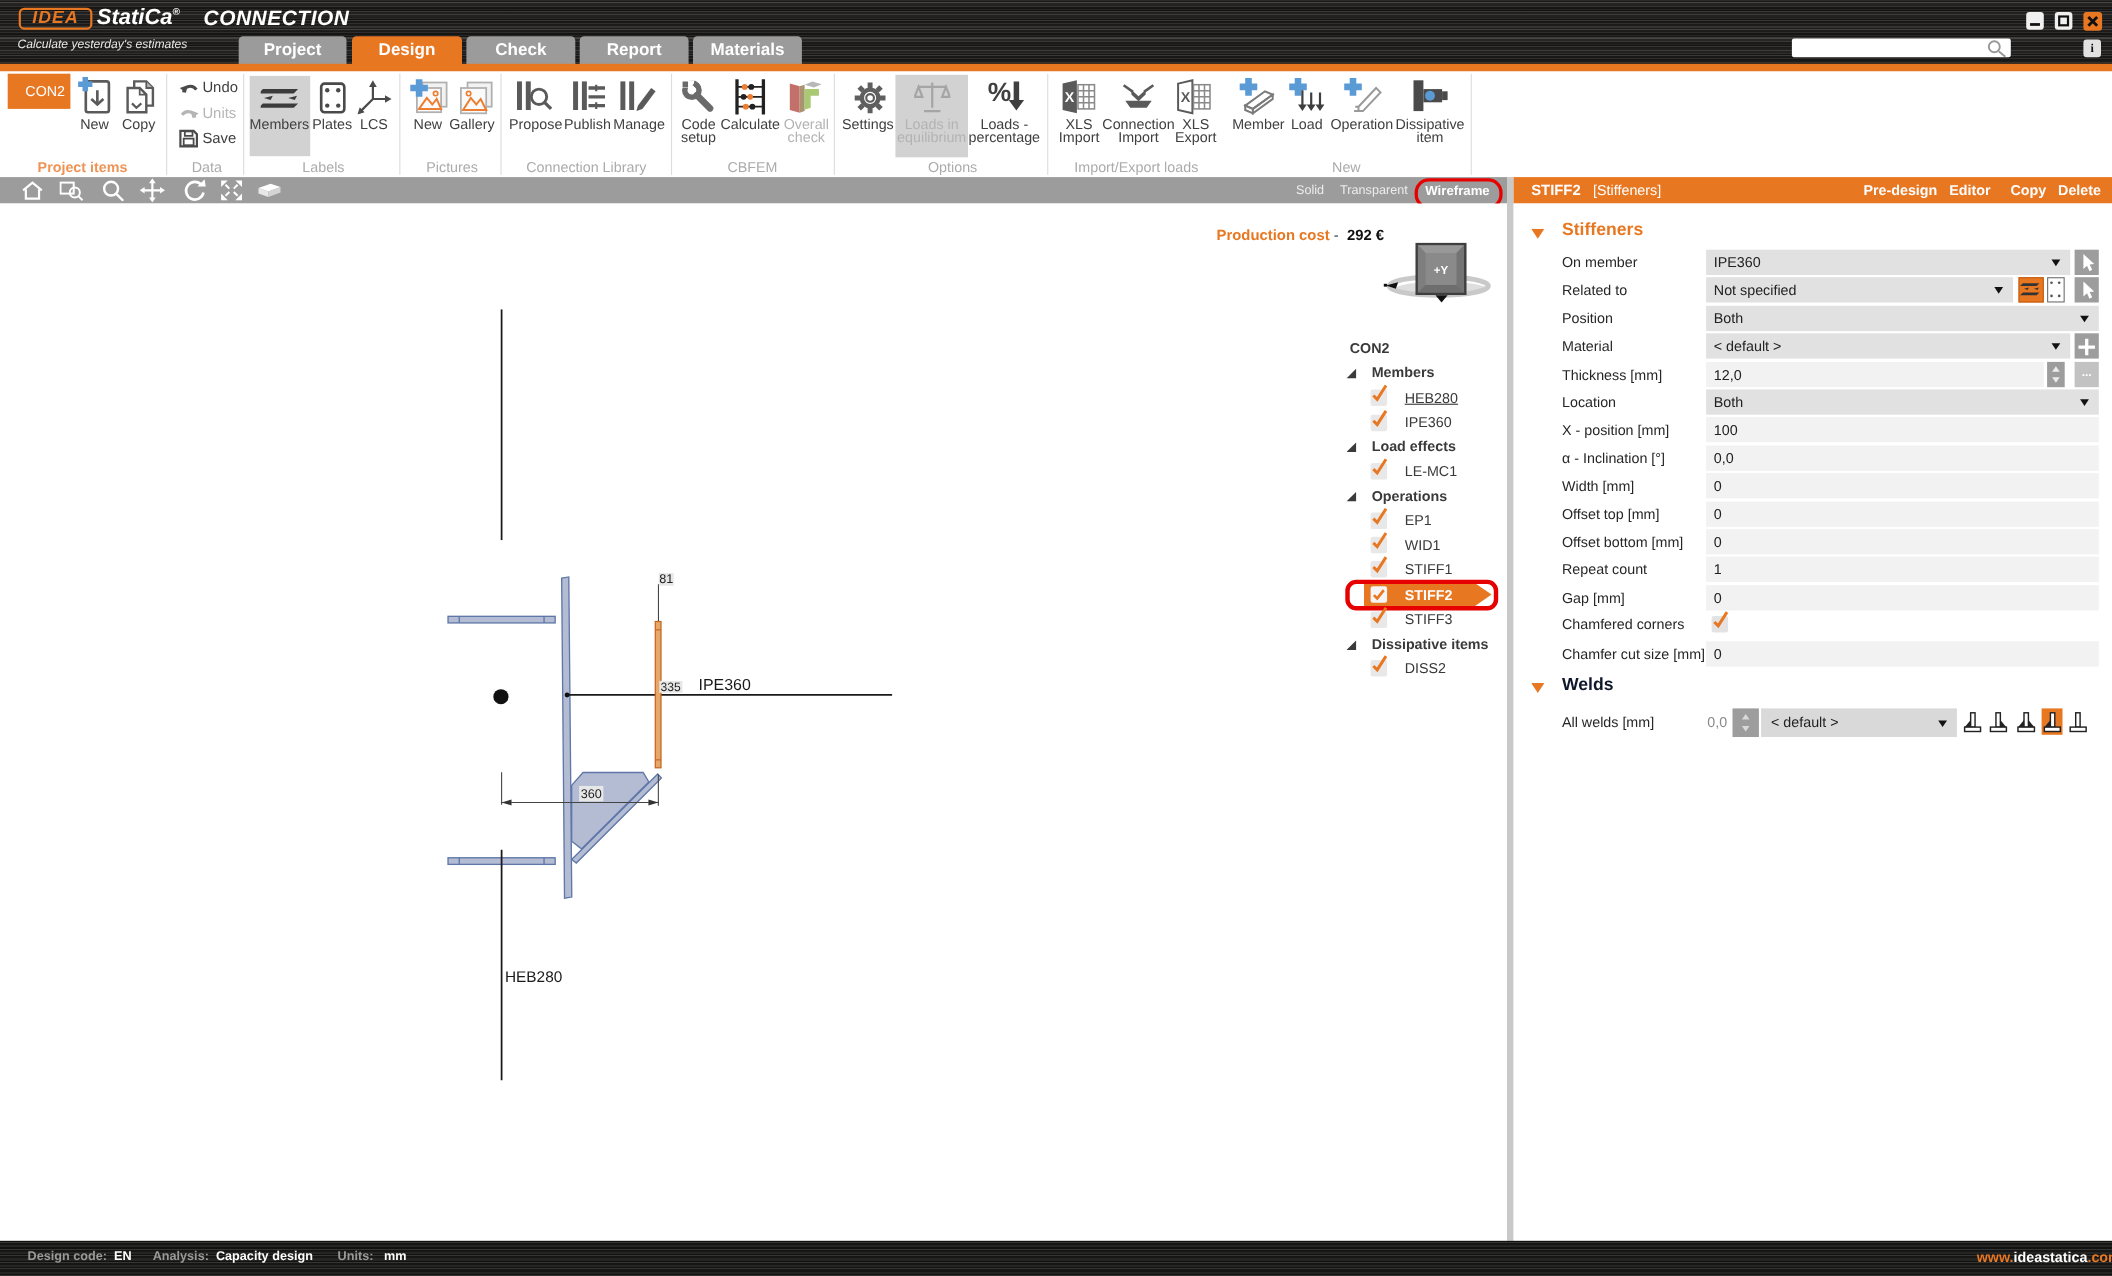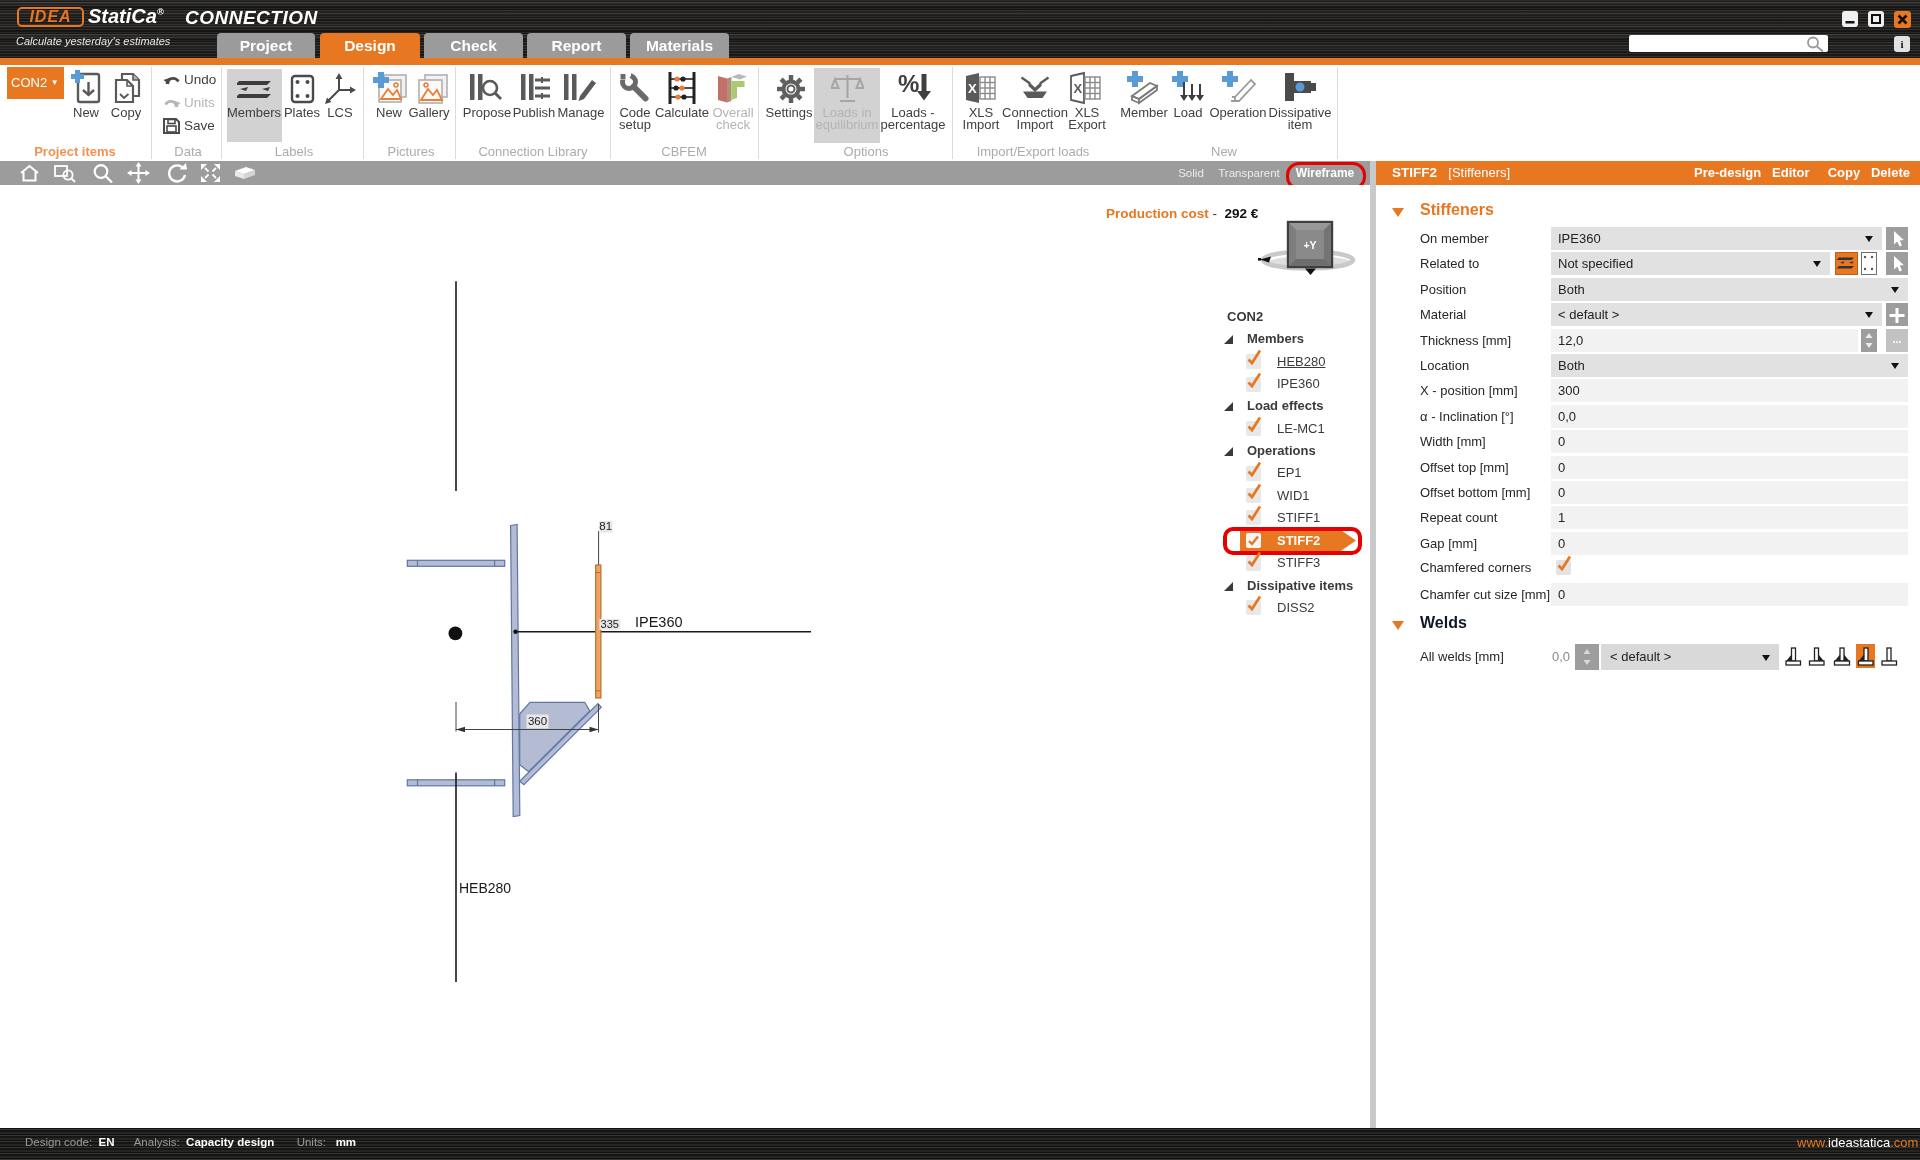--- a/index.html
+++ b/index.html
@@ -8,21 +8,21 @@
 #titlebar{position:absolute;left:0;top:0;width:1920px;height:59px;background:#1d1c1b;
 background-image:repeating-linear-gradient(0deg,rgba(255,255,255,.13) 0 1px,rgba(0,0,0,.30) 1px 2px,rgba(255,255,255,.05) 2px 3px,rgba(0,0,0,.16) 3px 5px,rgba(255,255,255,.09) 5px 6px,rgba(0,0,0,.05) 6px 8px),repeating-linear-gradient(0deg,rgba(255,255,255,.05) 0 2px,rgba(0,0,0,.10) 5px 8px,rgba(255,255,255,.03) 10px 11px);}
 #orangeline{position:absolute;left:0;top:58px;width:1920px;height:7px;background:#e87722}
 #ribbon{position:absolute;left:0;top:65px;width:1920px;height:96px;background:#fff}
 #toolbar{position:absolute;left:0;top:161px;width:1370px;height:24px;background:#9c9c9c}
 #splitter{position:absolute;left:1370px;top:161px;width:6px;height:967px;background:#c9c9c9}
 #phead{position:absolute;left:1376px;top:161px;width:544px;height:24px;background:#e87722}
 #canvas{position:absolute;left:0;top:185px;width:1370px;height:943px;background:#fff}
 #rightpanel{position:absolute;left:1376px;top:185px;width:544px;height:943px;background:#fff}
 #statusbar{position:absolute;left:0;top:1128px;width:1920px;height:32px;background:#191918;
-background-image:repeating-linear-gradient(0deg,rgba(255,255,255,.12) 0 1px,rgba(0,0,0,.30) 1px 2px,rgba(255,255,255,.05) 2px 4px,rgba(0,0,0,.12) 4px 6px);}
+background-image:repeating-linear-gradient(0deg,rgba(255,255,255,.12) 0 1px,rgba(0,0,0,.30) 1px 2px,rgba(255,255,255,.05) 2px 4px,rgba(0,0,0,.12) 4px 6px);font-weight:bold;}
 .tab{position:absolute;top:33px;height:26px;background:#9b9b9b;color:#fff;font-weight:bold;font-size:15.5px;text-align:center;line-height:25px;border-radius:4px 4px 0 0}
 .tab.on{background:#e87722;height:26px}
 .sep{position:absolute;top:2px;height:92px;width:1px;background:#dcdcdc}
 .lbl{position:absolute;font-size:13px;color:#404040;transform:translateX(-50%);white-space:nowrap;text-align:center;line-height:12px;top:42px}
 .l2{top:42px}
 .glbl{position:absolute;font-size:13px;color:#ababab;transform:translateX(-50%);top:79px;white-space:nowrap}
 .gray{color:#b3b3b3}
 .ic{position:absolute}
 .plabel{position:absolute;left:44px;font-size:13px;color:#262626;white-space:nowrap}
 .fld{position:absolute;left:175px;height:23px;background:#e1e1e1;font-size:13px;color:#222;line-height:23px;padding-left:7px}
@@ -56,21 +56,21 @@
       </svg></div>
   <div class="abs" style="left:1894px;top:36px;width:16px;height:16px;background:#e2e2e2;border-radius:3px;color:#111;font-weight:bold;font-size:11px;text-align:center;line-height:16px;font-family:'Liberation Serif',serif">i</div>
   <div class="tab" style="left:217px;width:98px">Project</div>
   <div class="tab on" style="left:320px;width:100px">Design</div>
   <div class="tab" style="left:424px;width:99px">Check</div>
   <div class="tab" style="left:527px;width:99px">Report</div>
   <div class="tab" style="left:630px;width:99px">Materials</div>
 </div>
 <div id="orangeline"></div>
 <div id="ribbon">
-  <div class="abs" style="left:7px;top:2px;width:57px;height:32px;background:#e87722;color:#fff;font-size:13px;line-height:32px;padding-left:4px;white-space:nowrap">CON2 <span style="font-size:8px;vertical-align:2px">▼</span></div>
+  <div class="abs" style="left:7px;top:2px;width:57px;height:32px;background:#e87722;color:#fff;font-size:13px;line-height:32px;padding-left:16px;white-space:nowrap">CON2 <span style="font-size:8px;vertical-align:2px">▼</span></div>
   <svg class="ic" style="left:70px;top:5px" width="32" height="36">
       <rect x="8" y="4" width="21" height="28" rx="2" fill="none" stroke="#5a5a5a" stroke-width="2.4"></rect>
       <path d="M13 20 l5.5 5 l5.5 -5" fill="none" stroke="#5a5a5a" stroke-width="2.4"></path>
       <line x1="18.5" y1="12" x2="18.5" y2="24" stroke="#5a5a5a" stroke-width="2.4"></line>
       <path d="M8 1 h5 v4 h4 v5 h-4 v4 h-5 v-4 h-4 v-5 h4 z" fill="#5b9bd5" transform="translate(-3,-1)"></path>
     </svg>
   <svg class="ic" style="left:110px;top:5px" width="32" height="36">
       <path d="M12 4 h11 l6 6 v16 h-17 z" fill="#fff" stroke="#5a5a5a" stroke-width="2.2"></path>
       <path d="M23 4 l0 6 l6 0" fill="#b5b5b5" stroke="#5a5a5a" stroke-width="1.6"></path>
       <path d="M6 10 h11 l6 6 v16 h-17 z" fill="#fff" stroke="#5a5a5a" stroke-width="2.2"></path>
@@ -534,21 +534,21 @@
   <div class="plabel" style="top:144px;line-height:23px">Thickness [mm]</div>
   <div class="fld inp" style="top:144px;width:307px">12,0</div>
   <div class="abs" style="left:485px;top:144px;width:16px;height:23px;background:#9d9d9d"><svg width="16" height="23">
         <polygon points="8,4 11.5,9 4.5,9" fill="#ececec"></polygon>
         <polygon points="8,19 11.5,14 4.5,14" fill="#ececec"></polygon>
       </svg></div>
   <div class="pbtn" style="top:144px;background:#c2c2c2;color:#fff;font-weight:bold;text-align:center;font-size:11px;line-height:20px">...</div>
   <div class="plabel" style="top:169px;line-height:23px">Location</div>
   <div class="fld drop" style="top:169px;width:357px">Both</div>
   <div class="plabel" style="top:194px;line-height:23px">X - position [mm]</div>
-  <div class="fld inp" style="top:194px;width:357px">300</div>
+  <div class="fld inp" style="top:194px;width:357px">100</div>
   <div class="plabel" style="top:220px;line-height:23px">α - Inclination [°]</div>
   <div class="fld inp" style="top:220px;width:357px">0,0</div>
   <div class="plabel" style="top:245px;line-height:23px">Width [mm]</div>
   <div class="fld inp" style="top:245px;width:357px">0</div>
   <div class="plabel" style="top:271px;line-height:23px">Offset top [mm]</div>
   <div class="fld inp" style="top:271px;width:357px">0</div>
   <div class="plabel" style="top:296px;line-height:23px">Offset bottom [mm]</div>
   <div class="fld inp" style="top:296px;width:357px">0</div>
   <div class="plabel" style="top:321px;line-height:23px">Repeat count</div>
   <div class="fld inp" style="top:321px;width:357px">1</div>

